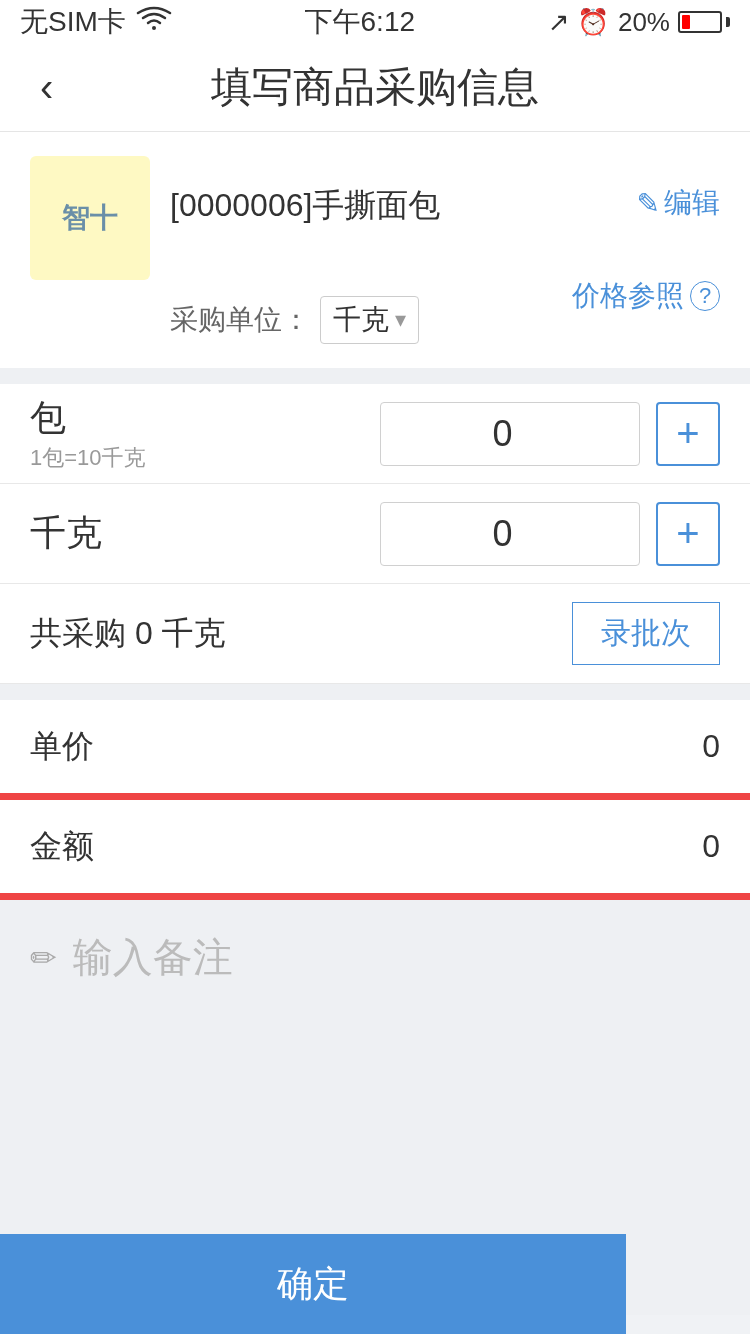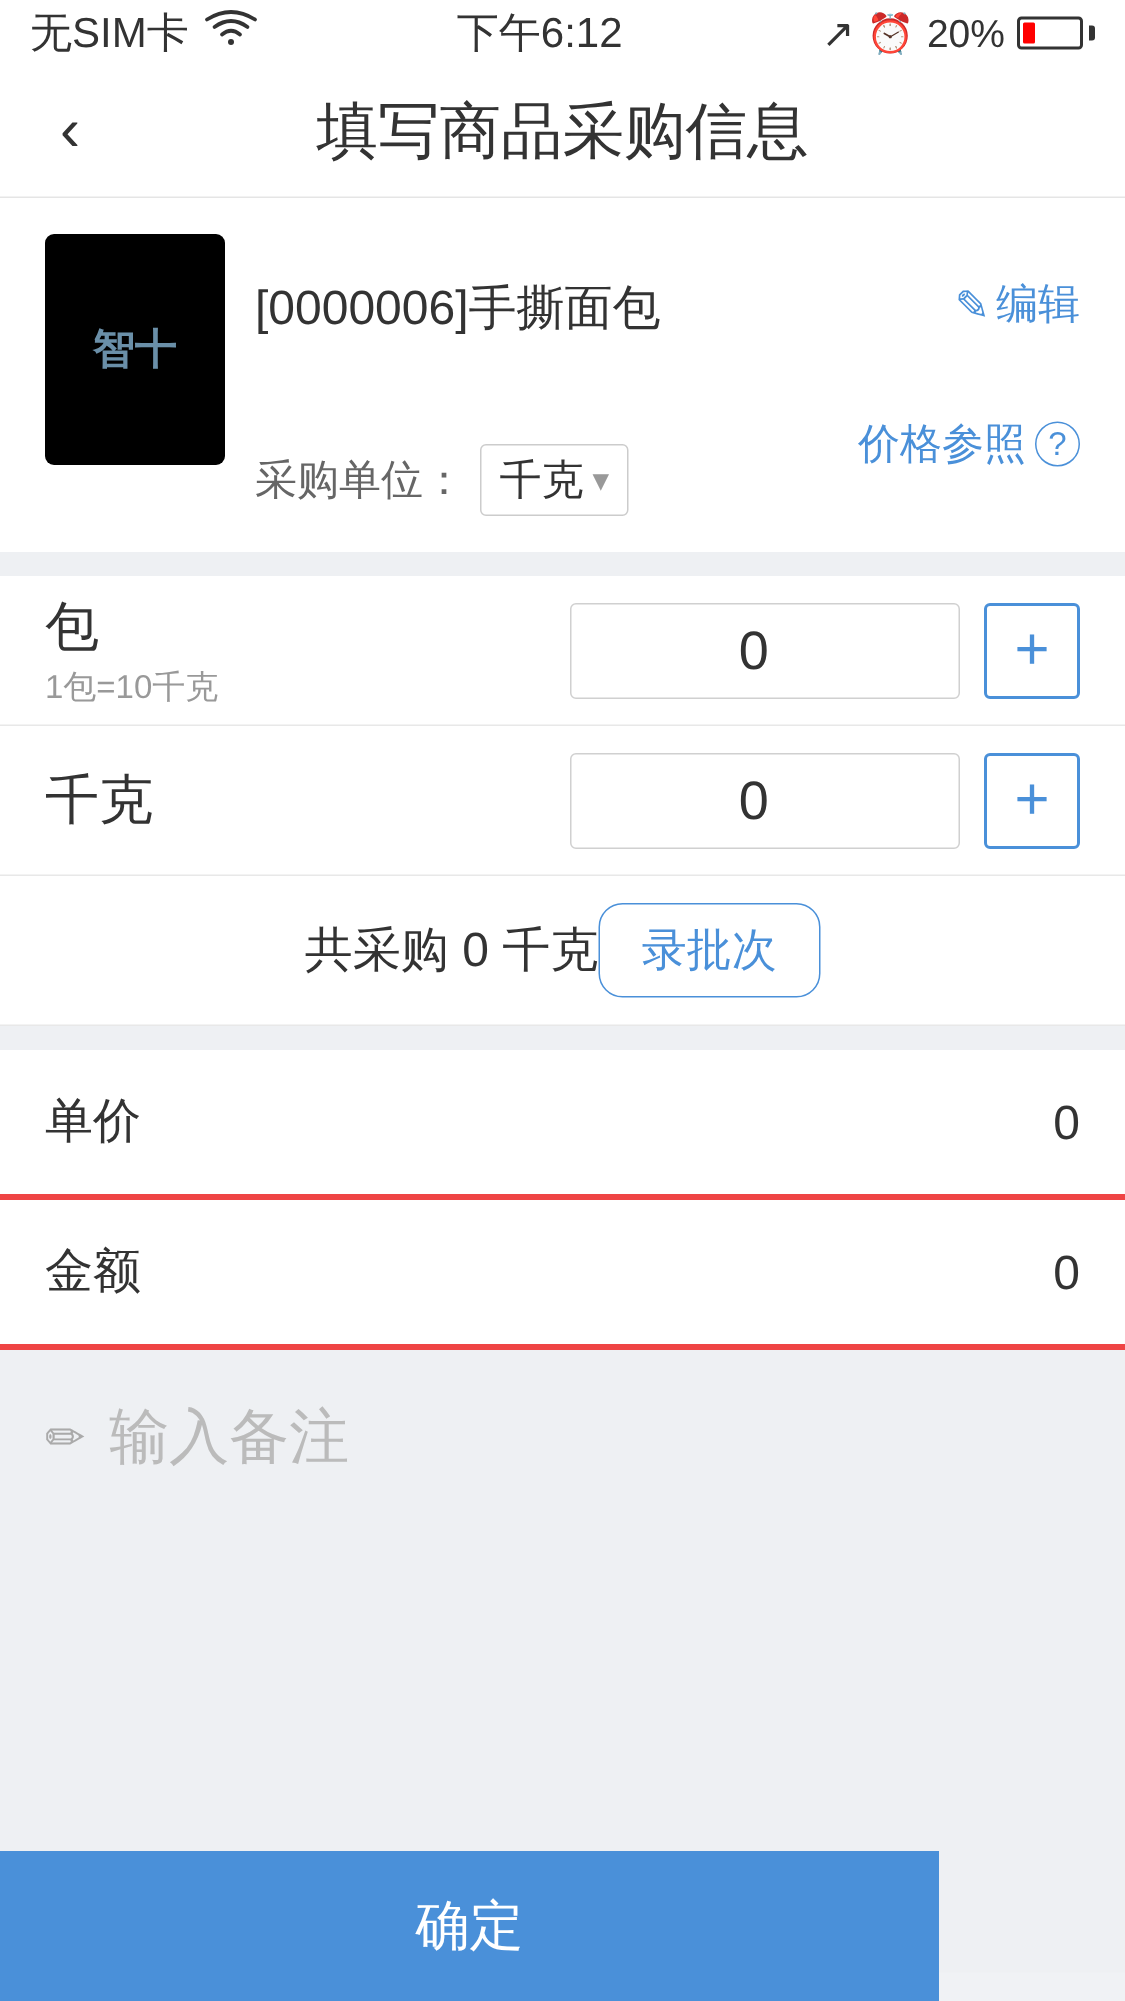--- a/index.html
+++ b/index.html
@@ -69,22 +69,22 @@
     .product-card {
       background: #fff;
       padding: 24px 30px;
       display: flex;
       align-items: flex-start;
       gap: 20px;
       margin-top: 0;
     }
     .product-image {
       width: 120px;
-      height: 154px;
-      background: #000000;
+      height: 124px;
+      background: #fef9c3;
       border-radius: 6px;
       display: flex;
       align-items: center;
       justify-content: center;
       flex-shrink: 0;
     }
     .product-logo {
       font-size: 28px;
       color: #6a8fa8;
       font-weight: bold;
@@ -208,52 +208,52 @@
       align-items: center;
       justify-content: center;
       cursor: pointer;
       font-weight: 300;
     }
 
     
     .summary-row {
       display: flex;
       align-items: center;
-      justify-content: center;
+      justify-content: space-between;
       padding: 0 30px;
       height: 100px;
       background: #fff;
       border-bottom: 1px solid #e8e8e8;
     }
     .summary-text {
       font-size: 32px;
       color: #333;
     }
     .batch-btn {
       border: 1.5px solid #4a90d9;
-      border-radius: 16px;
+      border-radius: 0;
       padding: 10px 28px;
       color: #4a90d9;
       font-size: 30px;
       cursor: pointer;
       background: #fff;
     }
 
     
     .price-section {
       background: #fff;
       margin-top: 0;
     }
     .price-row {
       display: flex;
       align-items: center;
       justify-content: space-between;
       padding: 0 30px;
       height: 100px;
-      border-bottom: 4px solid #ef4444;
+      border-bottom: 7px solid #ef4444;
     }
     .price-row-label {
       font-size: 32px;
       color: #333;
     }
     .price-row-value {
       font-size: 32px;
       color: #333;
     }
 

